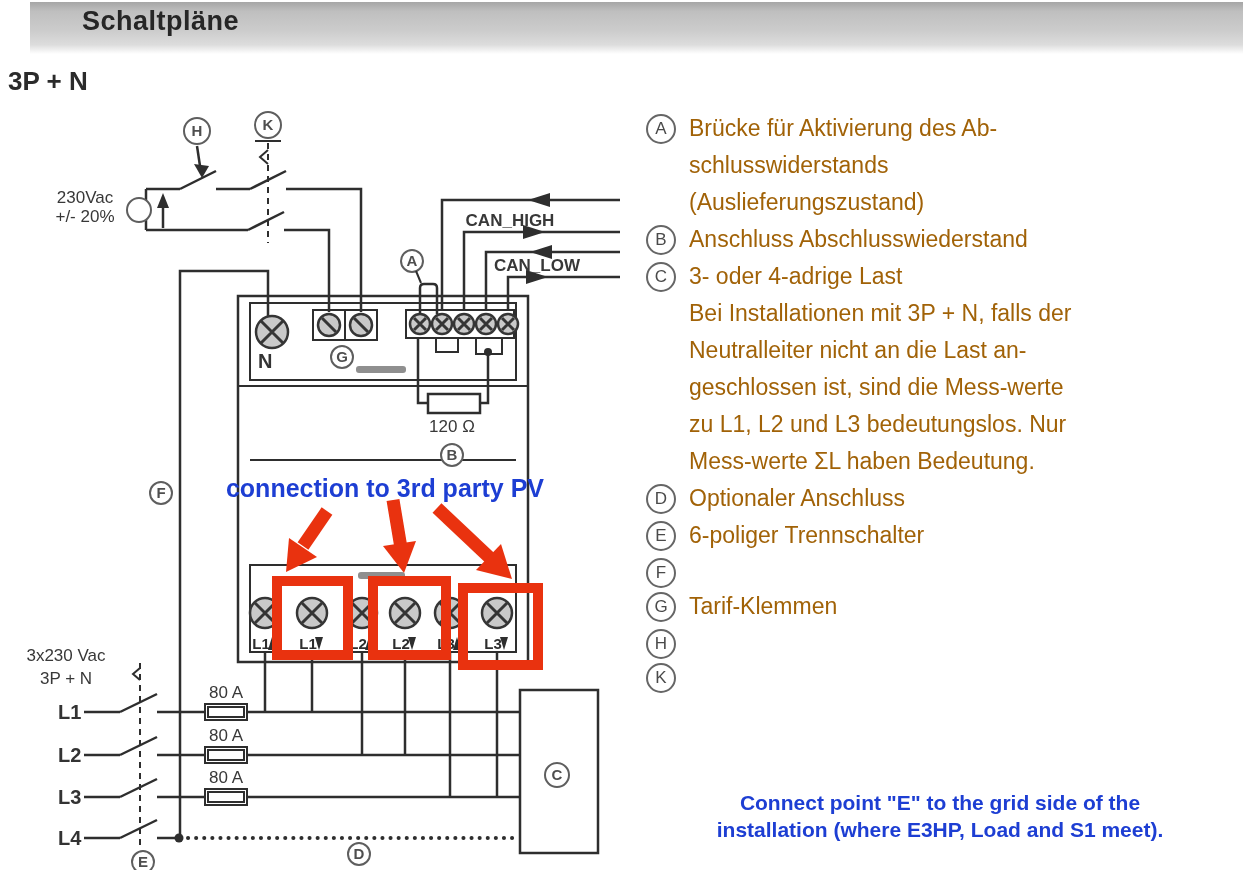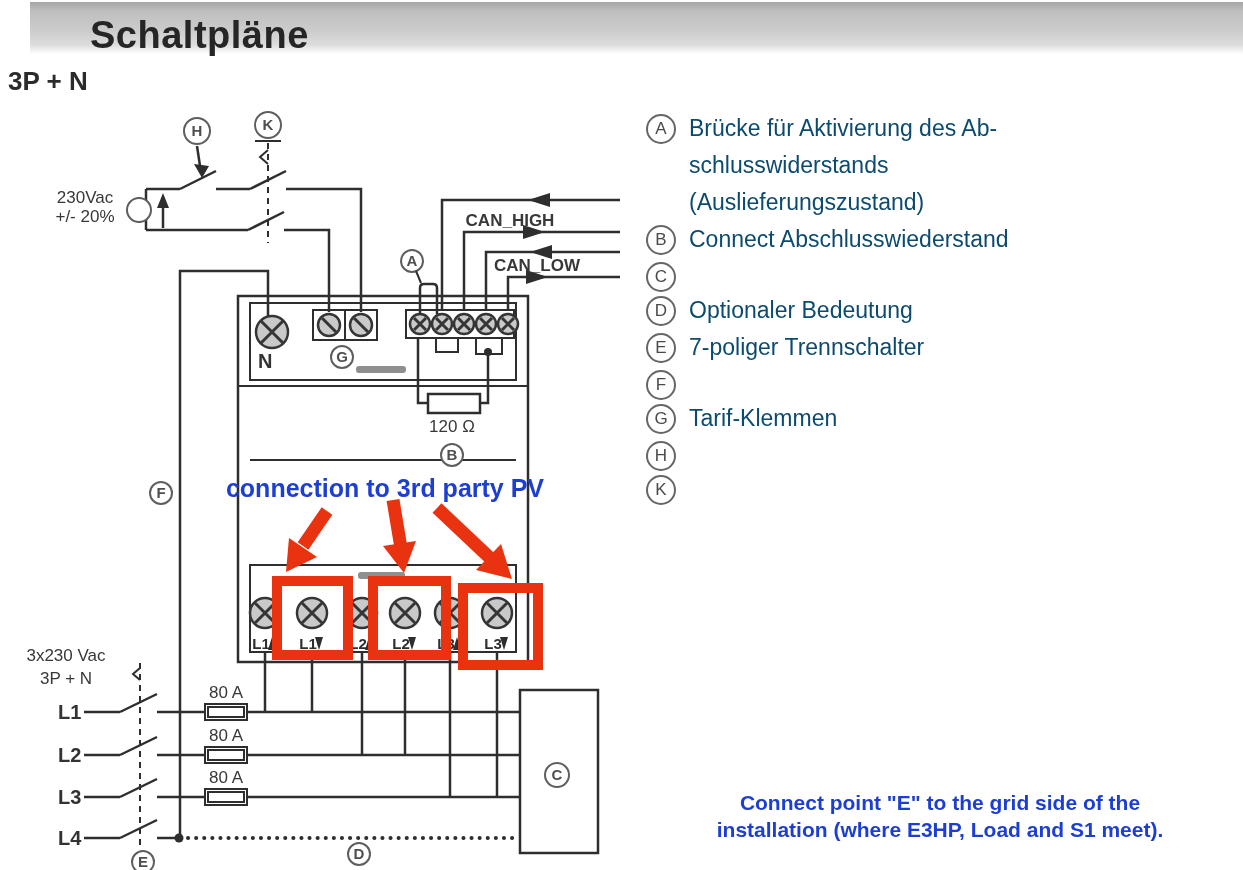--- a/index.html
+++ b/index.html
@@ -1,20 +1,20 @@
 <!DOCTYPE html>
 <html><head>
 <meta charset="utf-8">
 <style>
   html,body{margin:0;padding:0;}
   body{width:1243px;height:870px;background:#ffffff;position:relative;overflow:hidden;
        font-family:"Liberation Sans", sans-serif;color:#383838;}
   .titlebar{position:absolute;left:30px;top:2px;right:0;height:52px;
     background:linear-gradient(180deg,#a6a6a6 0%,#bfbfbf 18%,#cccccc 55%,#dcdcdc 82%,#ffffff 100%);}
-  .titlebar h1{margin:8px;padding:4px 0 0 52px;font-size:38px;font-weight:bold;color:#262626;letter-spacing:.5px;}
+  .titlebar h1{margin:0;padding:4px 0 0 52px;font-size:27px;font-weight:bold;color:#262626;letter-spacing:.5px;}
   .subtitle{position:absolute;left:8px;top:66px;font-size:26px;font-weight:bold;color:#2b2b2b;}
   svg.diagram{position:absolute;left:0;top:0;}
 
   
   .w{stroke:#2e2e2e;stroke-width:2.5;fill:none;}
   .w2{stroke:#2e2e2e;stroke-width:2;fill:none;}
   .dash{stroke:#2e2e2e;stroke-width:2;fill:none;stroke-dasharray:6 5;}
   .dots{stroke:#2e2e2e;stroke-width:4;fill:none;stroke-dasharray:0.1 8;stroke-linecap:round;}
   .blk{fill:#2e2e2e;stroke:none;}
   .mk{stroke:#5e5e5e;stroke-width:2;fill:#ffffff;}
@@ -28,21 +28,21 @@
   .redline{stroke:#e9320f;stroke-width:13;fill:none;}
   .redbox{stroke:#e9320f;stroke-width:10;fill:none;}
   .blue{fill:#1d3ed3;font-weight:bold;}
   .term{font-size:15px;font-weight:bold;fill:#2e2e2e;text-anchor:middle;}
 
   
   .legend{position:absolute;left:646px;top:110px;width:596px;}
   .legend-item{display:flex;align-items:flex-start;gap:13px;}
   .legend-circle{flex:0 0 auto;width:26px;height:26px;border:2px solid #666;border-radius:50%;
      text-align:center;line-height:26px;font-size:17px;color:#4a4a4a;margin-top:4px;}
-  .legend-text{font-size:23px;line-height:37px;color:#0c4a6e;white-space:pre-line;}
+  .legend-text{font-size:23px;line-height:37px;color:#a16207;white-space:pre-line;}
   .note{position:absolute;left:640px;top:789px;width:600px;text-align:center;
      font-size:21px;line-height:27px;font-weight:bold;color:#1d3ed3;white-space:pre-line;}
 </style>
 </head>
 <body>
 
 <div class="titlebar">
   <h1>Schaltpläne</h1>
 </div>
 <div class="subtitle">3P + N</div>
@@ -283,32 +283,38 @@
 
 <div class="legend">
   <div class="legend-item">
     <span class="legend-circle">A</span>
     <span class="legend-text">Brücke für Aktivierung des Ab-
 schlusswiderstands
 (Auslieferungszustand)</span>
   </div>
   <div class="legend-item">
     <span class="legend-circle">B</span>
-    <span class="legend-text">Connect Abschlusswiederstand</span>
+    <span class="legend-text">Anschluss Abschlusswiederstand</span>
   </div>
   <div class="legend-item">
     <span class="legend-circle">C</span>
+    <span class="legend-text">3- oder 4-adrige Last
+Bei Installationen mit 3P + N, falls der
+Neutralleiter nicht an die Last an-
+geschlossen ist, sind die Mess-werte
+zu L1, L2 und L3 bedeutungslos. Nur
+Mess-werte ΣL haben Bedeutung.</span>
   </div>
   <div class="legend-item">
     <span class="legend-circle">D</span>
-    <span class="legend-text">Optionaler Bedeutung</span>
+    <span class="legend-text">Optionaler Anschluss</span>
   </div>
   <div class="legend-item">
     <span class="legend-circle">E</span>
-    <span class="legend-text">7-poliger Trennschalter</span>
+    <span class="legend-text">6-poliger Trennschalter</span>
   </div>
   <div class="legend-item">
     <span class="legend-circle">F</span>
   </div>
   <div class="legend-item">
     <span class="legend-circle">G</span>
     <span class="legend-text">Tarif-Klemmen</span>
   </div>
   <div class="legend-item">
     <span class="legend-circle">H</span>

